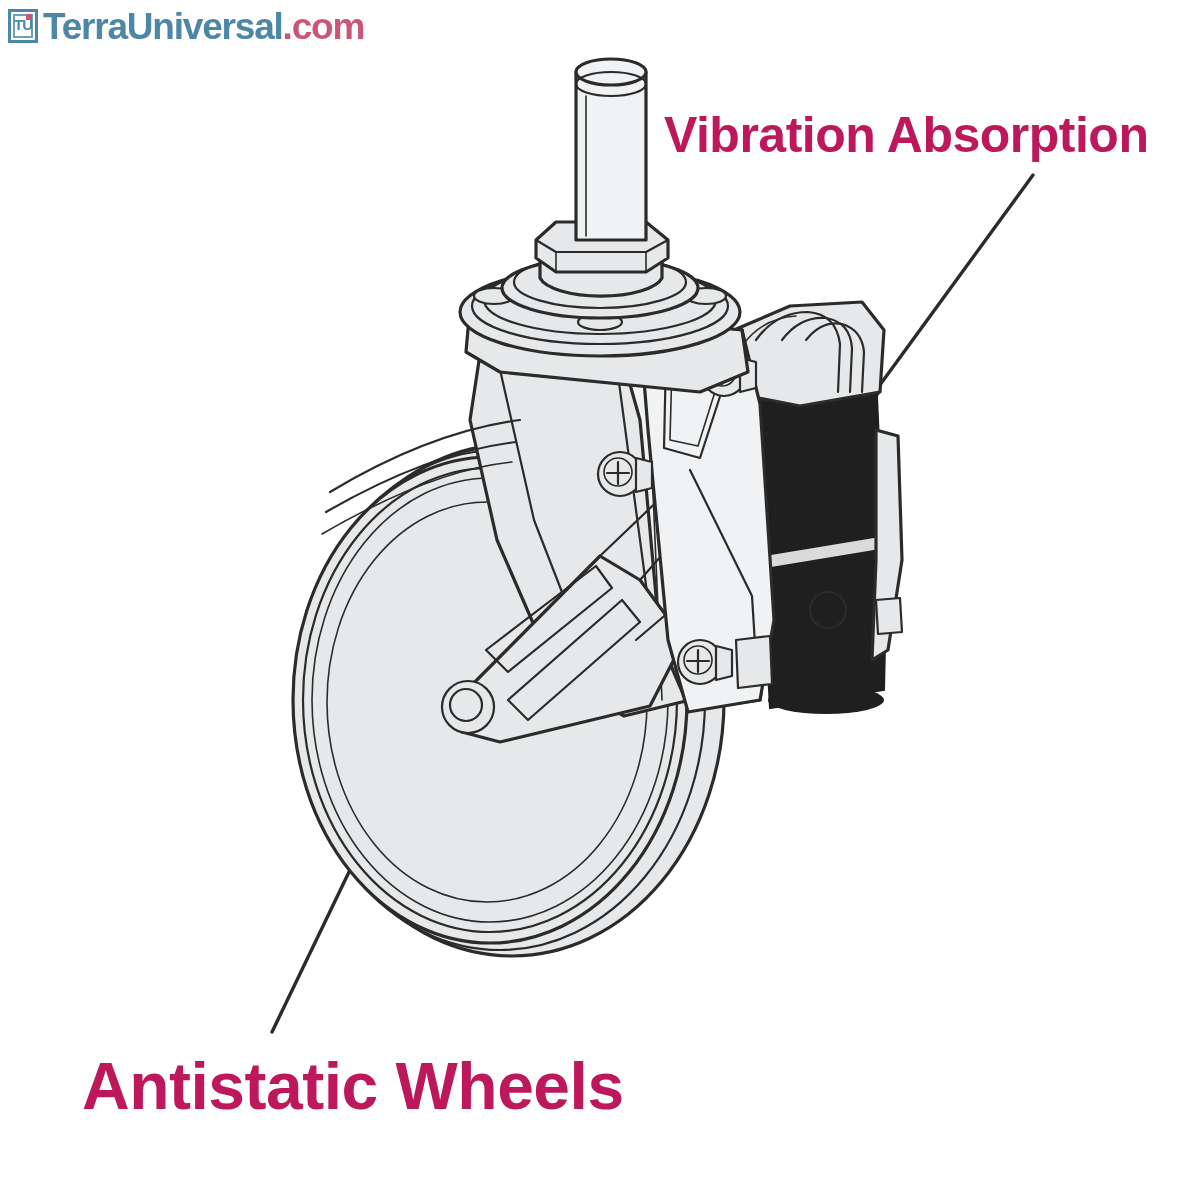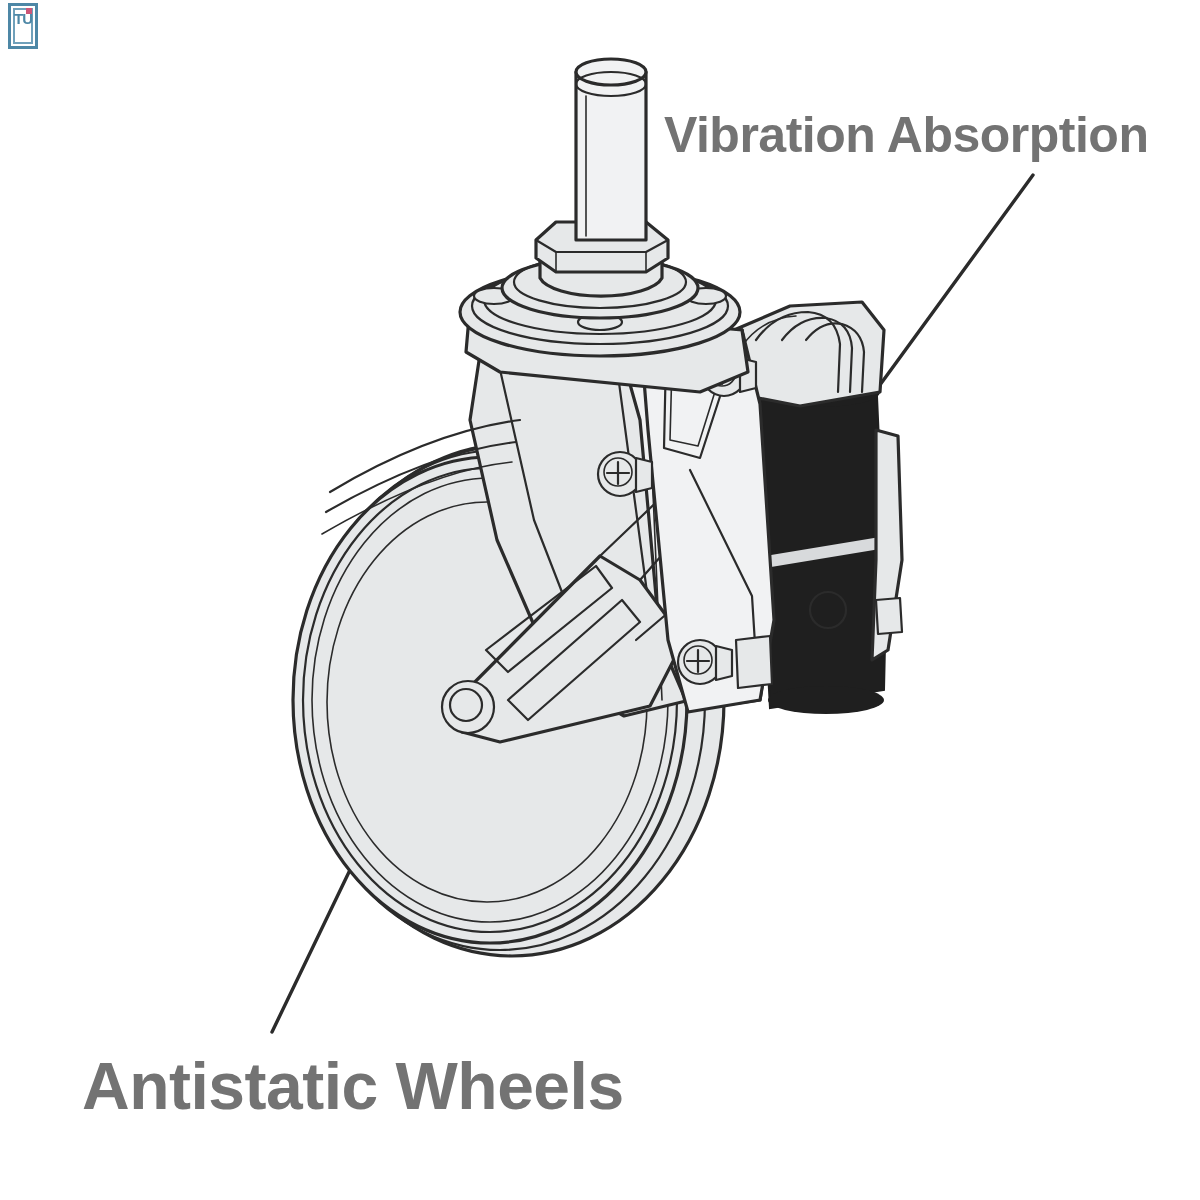--- a/index.html
+++ b/index.html
@@ -10,21 +10,21 @@
     position:relative;
   }
   #stage{position:relative;width:1200px;height:1200px;background:#fff;}
 
   
   #logo{
     position:absolute;left:8px;top:4px;
     display:flex;align-items:center;height:44px;
   }
   #logo-mark{
-    position:relative;width:30px;height:46px;
+    position:relative;width:30px;height:34px;
     border:3px solid #4d87a6;
     box-sizing:border-box;margin-right:5px;
     background:#ffffff;
   }
   #logo-mark .inner{
     position:absolute;left:2px;top:2px;right:2px;bottom:2px;
     border:2px solid #6fa0ba;box-sizing:border-box;
   }
   #logo-mark .tu{
     position:absolute;left:0;right:0;top:2px;bottom:0;
@@ -42,39 +42,40 @@
     font-family:"Liberation Sans",sans-serif;
   }
   #logo-text .brand{color:#4d87a6;}
   #logo-text .tld{color:#cc5577;}
 
   
   .callout{
     position:absolute;
     font-family:"Liberation Sans",sans-serif;
     font-weight:bold;
-    color:#737373;
+    color:#be185d;
     white-space:nowrap;
   }
   #label-vibration{ left:664px; top:106px; font-size:50px; letter-spacing:-0.5px;}
   #label-antistatic{ left:82px; top:1048px; font-size:66px; letter-spacing:-0.5px;}
 
   #art{position:absolute;left:0;top:0;width:1200px;height:1200px;}
 </style>
 </head>
 <body>
 
 <div id="stage">
 
   <div id="logo">
     <div id="logo-mark">
       <div class="inner"></div>
       <div class="tu">TU</div>
       <div class="dot"></div>
     </div>
+    <div id="logo-text"><span class="brand">TerraUniversal</span><span class="tld">.com</span></div>
   </div>
 
   <svg id="art" viewBox="0 0 1200 1200">
     <defs>
       <style>
         .ln{fill:none;stroke:#2b2b2b;stroke-width:3.2;stroke-linejoin:round;stroke-linecap:round;}
         .ln2{fill:none;stroke:#2b2b2b;stroke-width:2.2;stroke-linejoin:round;stroke-linecap:round;}
         .ln1{fill:none;stroke:#2b2b2b;stroke-width:1.6;stroke-linejoin:round;stroke-linecap:round;}
         .mt{fill:#e6e8e9;stroke:#2b2b2b;stroke-width:3.2;stroke-linejoin:round;}
         .mtl{fill:#f1f2f3;stroke:#2b2b2b;stroke-width:3.2;stroke-linejoin:round;}

